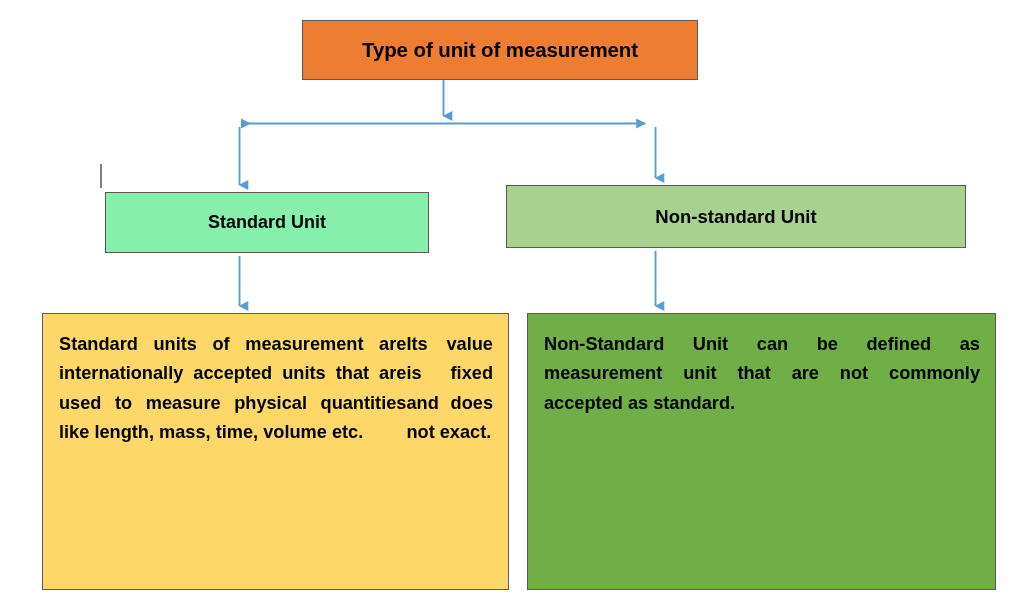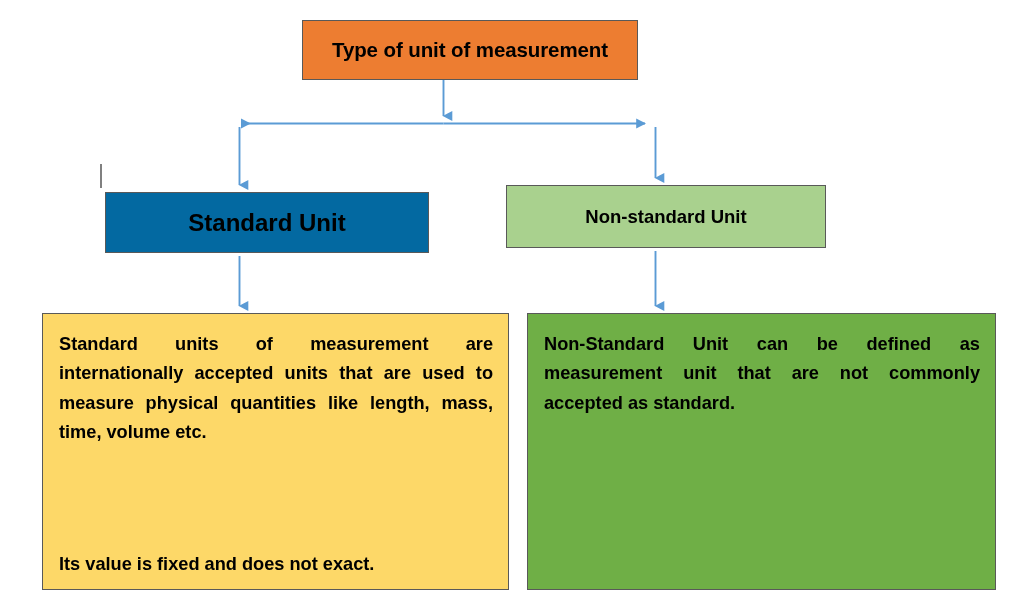--- a/index.html
+++ b/index.html
@@ -25,50 +25,50 @@
     display: flex;
     align-items: center;
     justify-content: center;
     color: #000000;
     font-weight: bold;
   }
   
   #root-box {
     left: 302px;
     top: 20px;
-    width: 336px;
+    width: 396px;
     height: 60px;
     background: #ED7D31;
     font-size: 20.5px;
     letter-spacing: -0.1px;
   }
   
   #standard-box {
     left: 105px;
     top: 192px;
     width: 324px;
     height: 61px;
-    background: #0369a1;
-    font-size: 24px;
+    background: #86efac;
+    font-size: 18px;
   }
   #nonstandard-box {
     left: 506px;
     top: 185px;
-    width: 320px;
+    width: 460px;
     height: 63px;
     background: #A9D18E;
     font-size: 18.5px;
   }
   
   .desc-box {
     position: absolute;
     box-sizing: border-box;
     border: 1px solid #595959;
     display: flex;
-    flex-direction: column;
+    flex-direction: row;
     justify-content: space-between;
     padding: 16px 15px 10px 16px;
     color: #000000;
     font-weight: bold;
     font-size: 18.2px;
     line-height: 1.62;
     text-align: justify;
     text-justify: inter-word;
   }
   #standard-desc {

